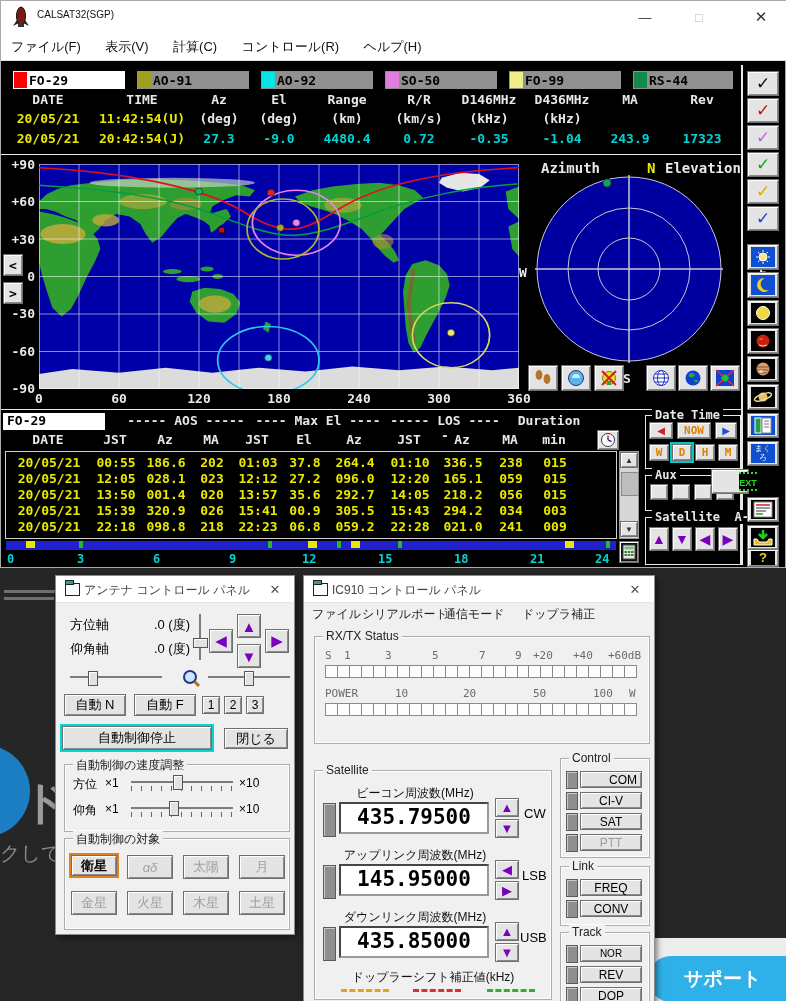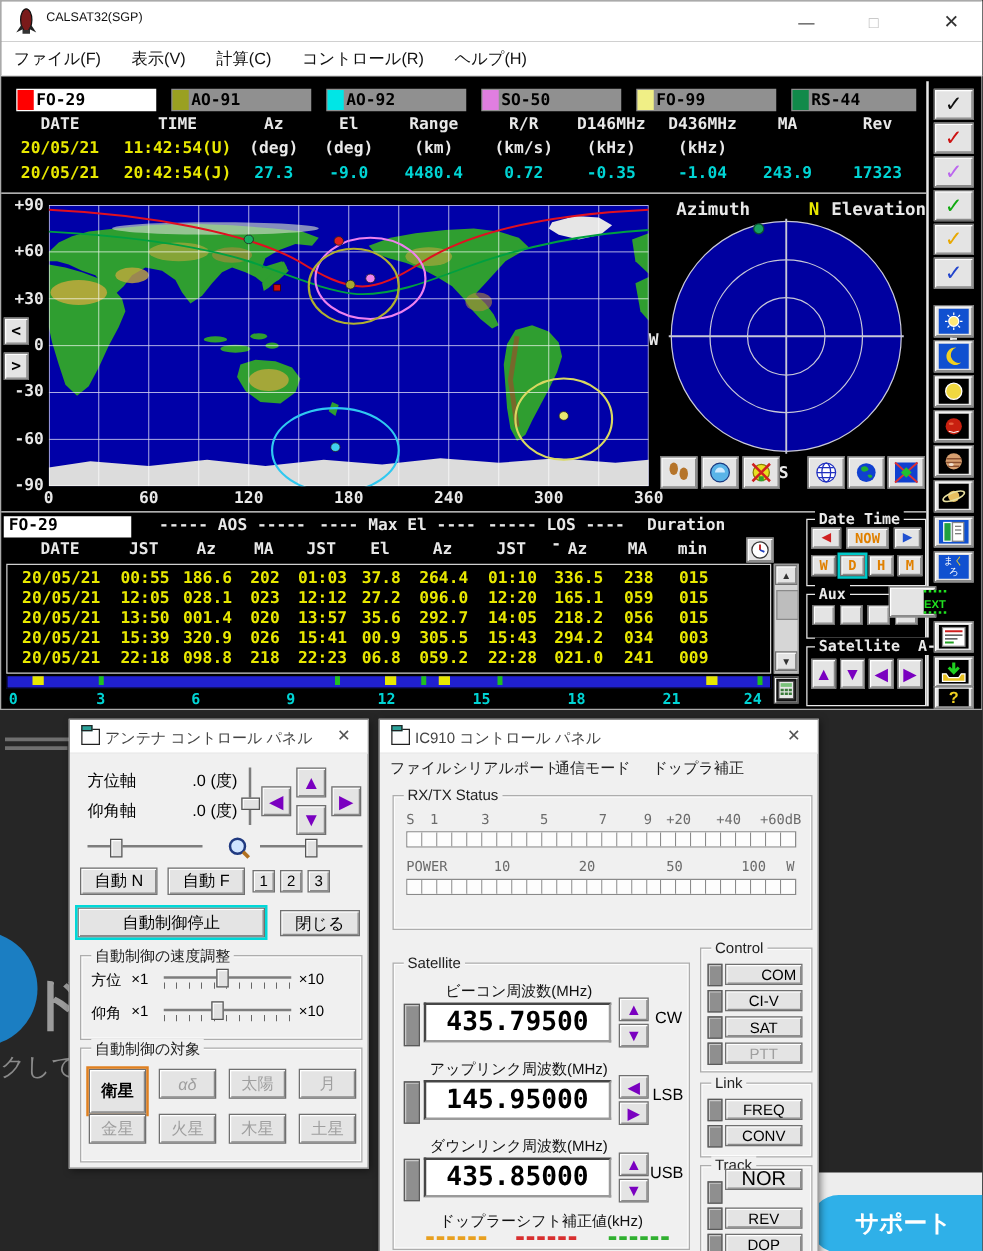--- a/index.html
+++ b/index.html
@@ -602,21 +602,21 @@
       <span class="abs" style="left:8px;top:37px;font-size:12px;color:#000;">仰角</span>
       <span class="abs" style="left:40px;top:37px;font-size:12px;color:#000;">×1</span>
       <div class="abs slider-track" style="left:66px;top:42px;width:102px;"></div>
       <div class="abs ticks" style="left:66px;top:47px;width:102px;"></div>
       <div class="abs slider-h" style="left:104px;top:36px;"></div>
       <span class="abs" style="left:174px;top:37px;font-size:12px;color:#000;">×10</span>
     </div>
 
     <div class="abs grp-l" style="left:8px;top:262px;width:224px;height:90px;">
       <span class="glabel">自動制御の対象</span>
-      <div class="abs b3" style="left:6px;top:16px;width:46px;height:36px;font-size:13px;font-weight:bold;color:#000;outline:2px solid #e08020;">衛星</div>
+      <div class="abs b3" style="left:6px;top:16px;width:46px;height:21px;font-size:13px;font-weight:bold;color:#000;outline:2px solid #e08020;">衛星</div>
       <div class="abs b3 gbtn" style="left:62px;top:16px;width:46px;height:24px;font-size:13px;font-style:italic;">αδ</div>
       <div class="abs b3 gbtn" style="left:118px;top:16px;width:46px;height:24px;font-size:13px;">太陽</div>
       <div class="abs b3 gbtn" style="left:174px;top:16px;width:46px;height:24px;font-size:13px;">月</div>
       <div class="abs b3 gbtn" style="left:6px;top:52px;width:46px;height:24px;font-size:13px;">金星</div>
       <div class="abs b3 gbtn" style="left:62px;top:52px;width:46px;height:24px;font-size:13px;">火星</div>
       <div class="abs b3 gbtn" style="left:118px;top:52px;width:46px;height:24px;font-size:13px;">木星</div>
       <div class="abs b3 gbtn" style="left:174px;top:52px;width:46px;height:24px;font-size:13px;">土星</div>
     </div>
   </div>
 
@@ -753,21 +753,21 @@
       <span class="glabel">Link</span>
       <div class="abs ledbox" style="left:5px;top:12px;width:10px;height:16px;"></div>
       <div class="abs b3" style="left:19px;top:12px;width:62px;height:17px;font-size:12px;color:#000;">FREQ</div>
       <div class="abs ledbox" style="left:5px;top:33px;width:10px;height:16px;"></div>
       <div class="abs b3" style="left:19px;top:33px;width:62px;height:17px;font-size:12px;color:#000;">CONV</div>
     </div>
 
     <div class="abs grp-l" style="left:256px;top:356px;width:88px;height:78px;">
       <span class="glabel">Track</span>
       <div class="abs ledbox" style="left:5px;top:12px;width:10px;height:16px;"></div>
-      <div class="abs b3" style="left:19px;top:2px;width:62px;height:17px;font-size:16px;color:#000;">NOR</div>
+      <div class="abs b3" style="left:19px;top:12px;width:62px;height:17px;font-size:10px;color:#000;">NOR</div>
       <div class="abs ledbox" style="left:5px;top:33px;width:10px;height:16px;"></div>
       <div class="abs b3" style="left:19px;top:33px;width:62px;height:17px;font-size:12px;color:#000;">REV</div>
       <div class="abs ledbox" style="left:5px;top:54px;width:10px;height:16px;"></div>
       <div class="abs b3" style="left:19px;top:54px;width:62px;height:17px;font-size:12px;color:#000;">DOP</div>
     </div>
   </div>
 
 </div>
 
 </body></html>

